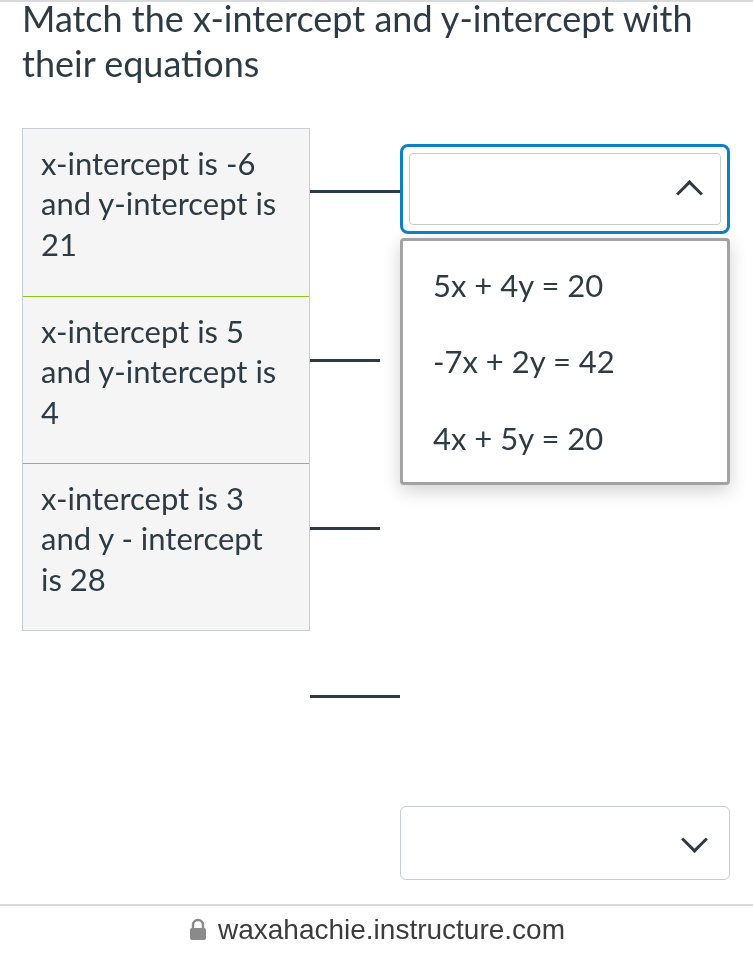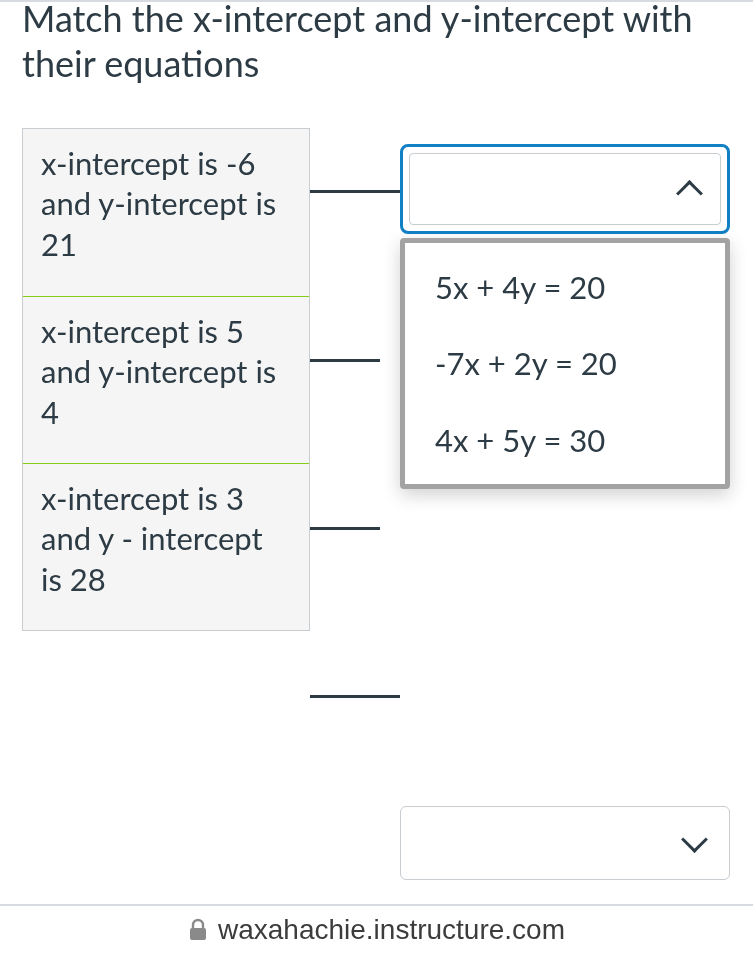--- a/index.html
+++ b/index.html
@@ -82,21 +82,21 @@
     width: 16px; height: 16px;
     border-left: 3px solid #2d3b45;
     border-top: 3px solid #2d3b45;
     transform: rotate(45deg);
     margin-top: 8px;
     margin-left: 4px;
   }
   .dropdown-list {
     margin-top: 4px;
     background: #fff;
-    border: 5px solid #a3a3a3;
+    border: 3px solid #a3a3a3;
     border-radius: 4px;
     box-shadow: 0 6px 18px rgba(0,0,0,0.18);
     padding: 6px 0 6px 0;
   }
   .dropdown-option {
     font-size: 31px;
     line-height: 1.3;
     padding: 18px 26px 18px 30px;
     color: #2d3b45;
   }
@@ -179,24 +179,24 @@
     <div class="select-box">
       <div class="select-inner">
         <span class="chevron-up"></span>
       </div>
     </div>
     <div class="dropdown-list">
       <div class="dropdown-option">
         <span>5x + 4y = 20</span>
       </div>
       <div class="dropdown-option">
-        <span>-7x + 2y = 20</span>
+        <span>-7x + 2y = 42</span>
       </div>
       <div class="dropdown-option">
-        <span>4x + 5y = 30</span>
+        <span>4x + 5y = 20</span>
       </div>
     </div>
   </div>
 
   <div class="bottom-dropdown-outline" style="top:678px;">
     <span class="chevron-down"></span>
   </div>
 
 </div>
 

